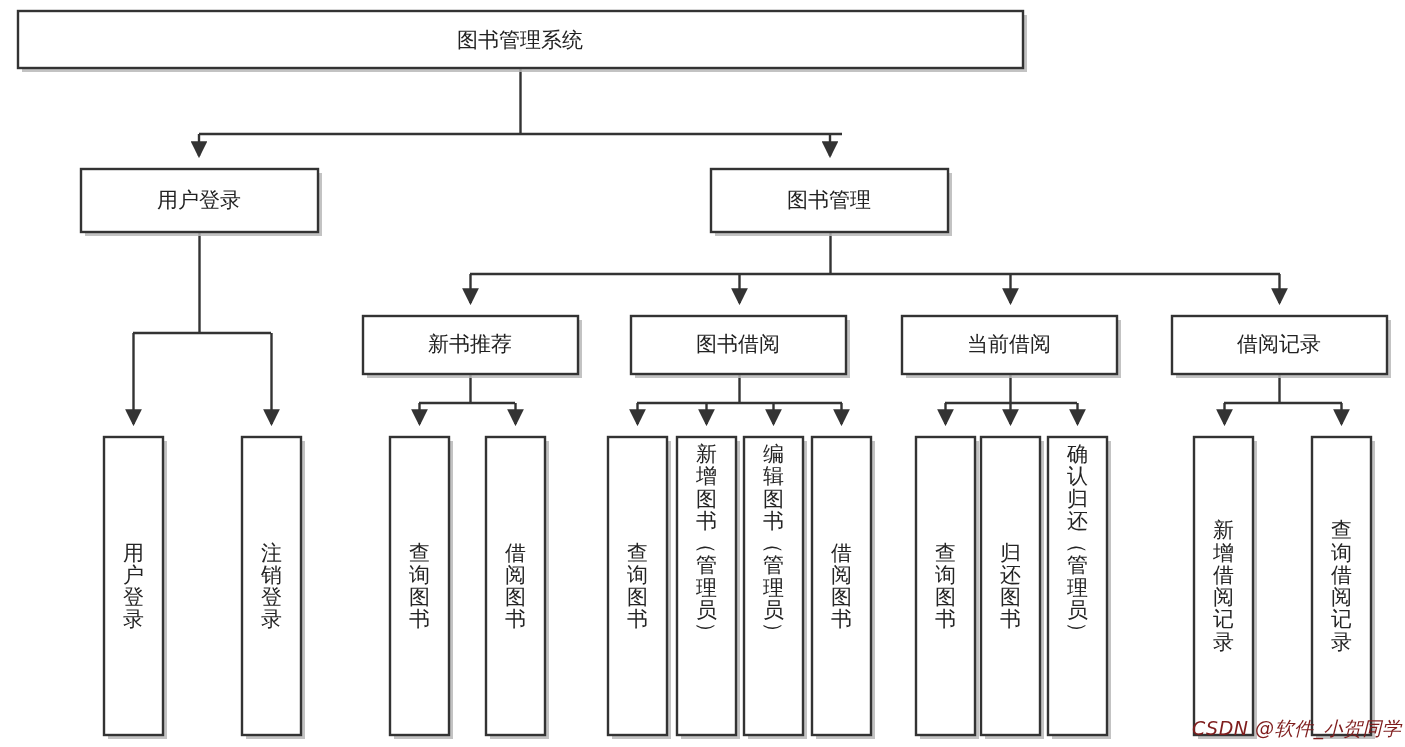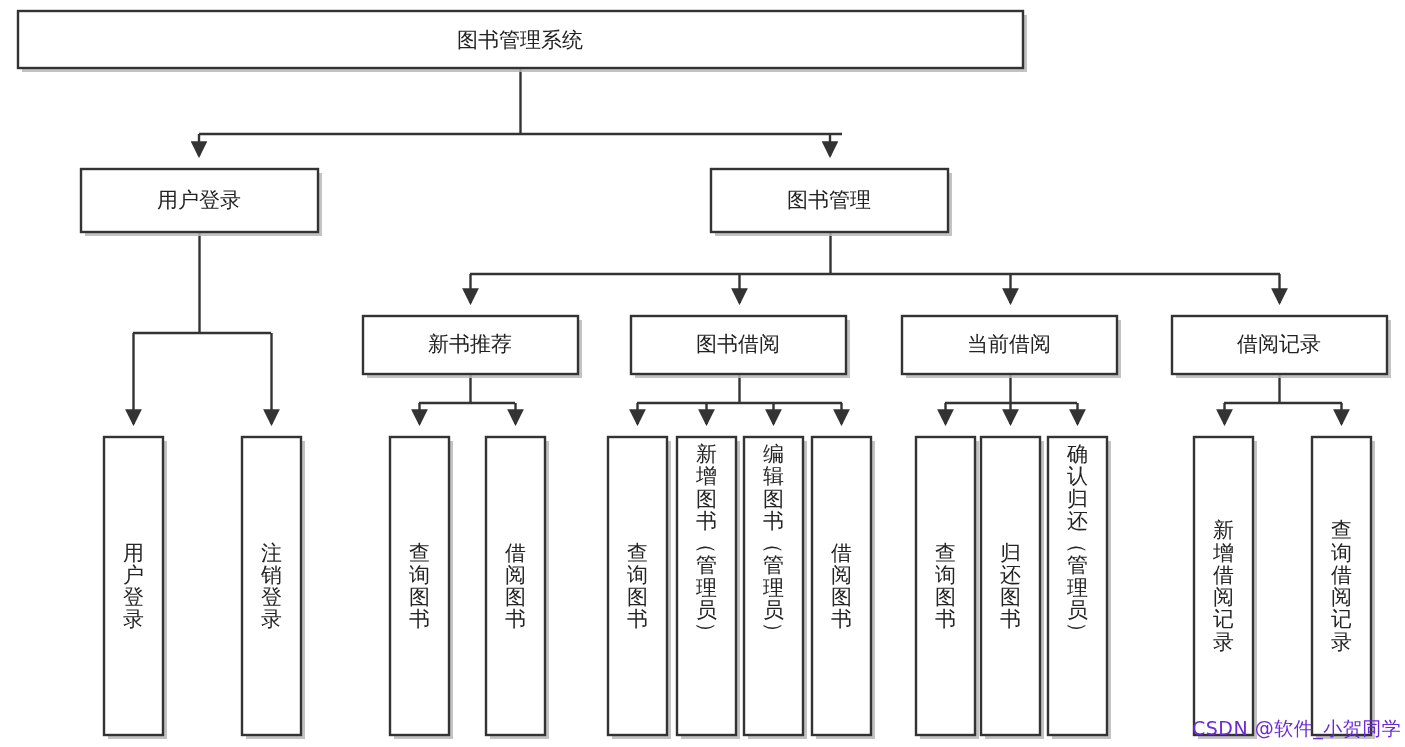--- a/index.html
+++ b/index.html
@@ -49,24 +49,25 @@
     font-family: "DejaVu Sans", "Liberation Sans", sans-serif;
     font-size: 21px;
     fill: #222222;
     text-anchor: middle;
     dominant-baseline: middle;
   }
   .watermark {
     position: absolute;
     font-family: "DejaVu Sans", "Liberation Sans", sans-serif;
     font-size: 19px;
-    color: #6d28d9;
+    color: #7f1d1d;
     white-space: nowrap;
     pointer-events: none;
     letter-spacing: 0.5px;
+    font-style: italic;
   }
   .vtext-wrap {
     position: absolute;
     display: flex;
     flex-direction: column;
     align-items: center;
     justify-content: center;
     font-size: 21px;
     line-height: 1.06;
     color: #242424;

